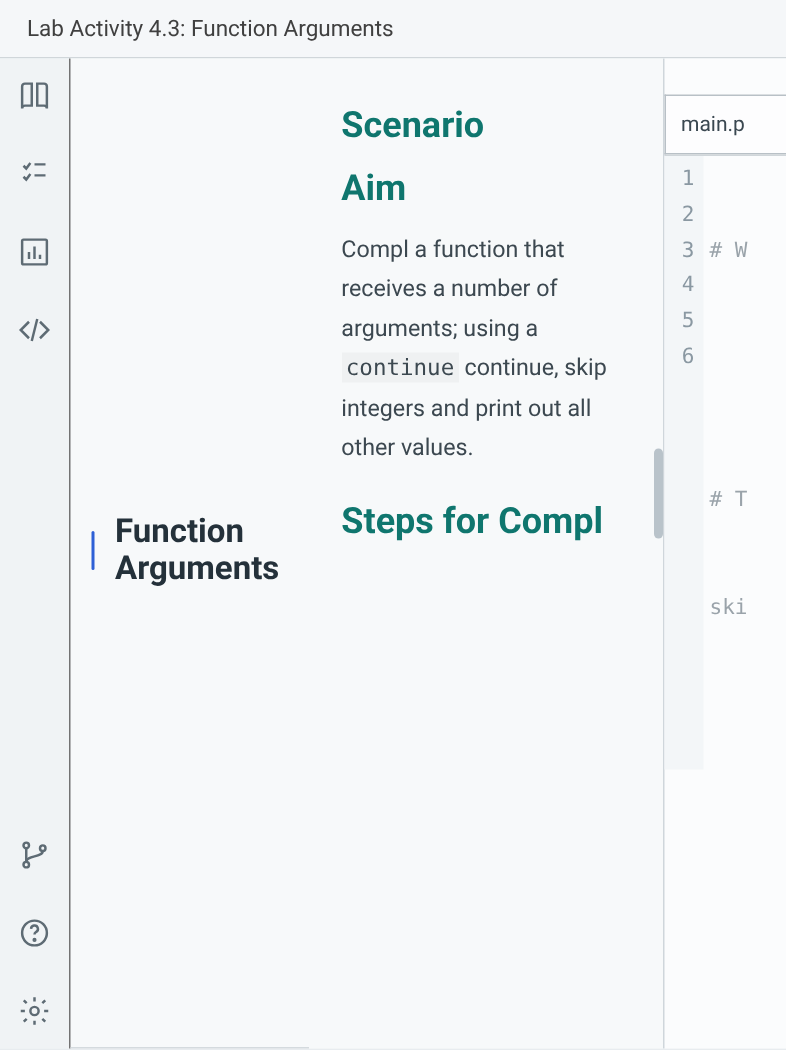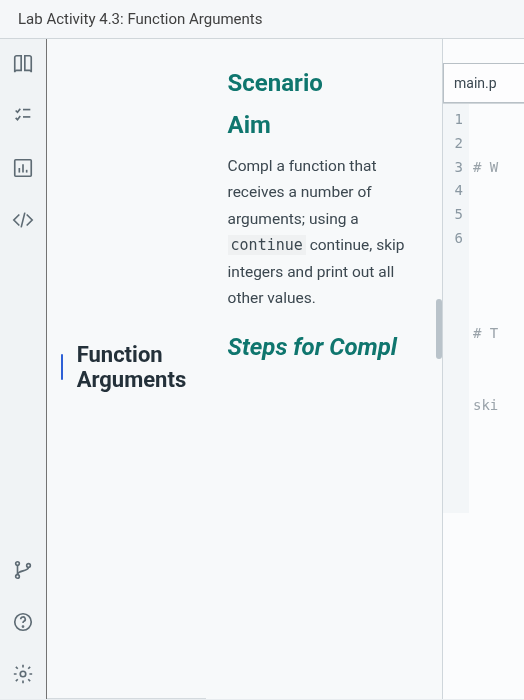--- a/index.html
+++ b/index.html
@@ -88,21 +88,20 @@
     }
     .content code {
       font-family: "SFMono-Regular", Consolas, monospace;
       font-size: 15px;
       color: #3c4850;
       background: rgba(0,0,0,0.03);
       padding: 1px 3px;
     }
     .fade {
       color: #8a949b;
-      font-style: italic;
     }
     .editor-col {
       width: 82px;
       display: flex;
       flex-direction: column;
       border-left: 1px solid #cfd6db;
       background: #fbfcfd;
     }
     .tab {
       height: 40px;

